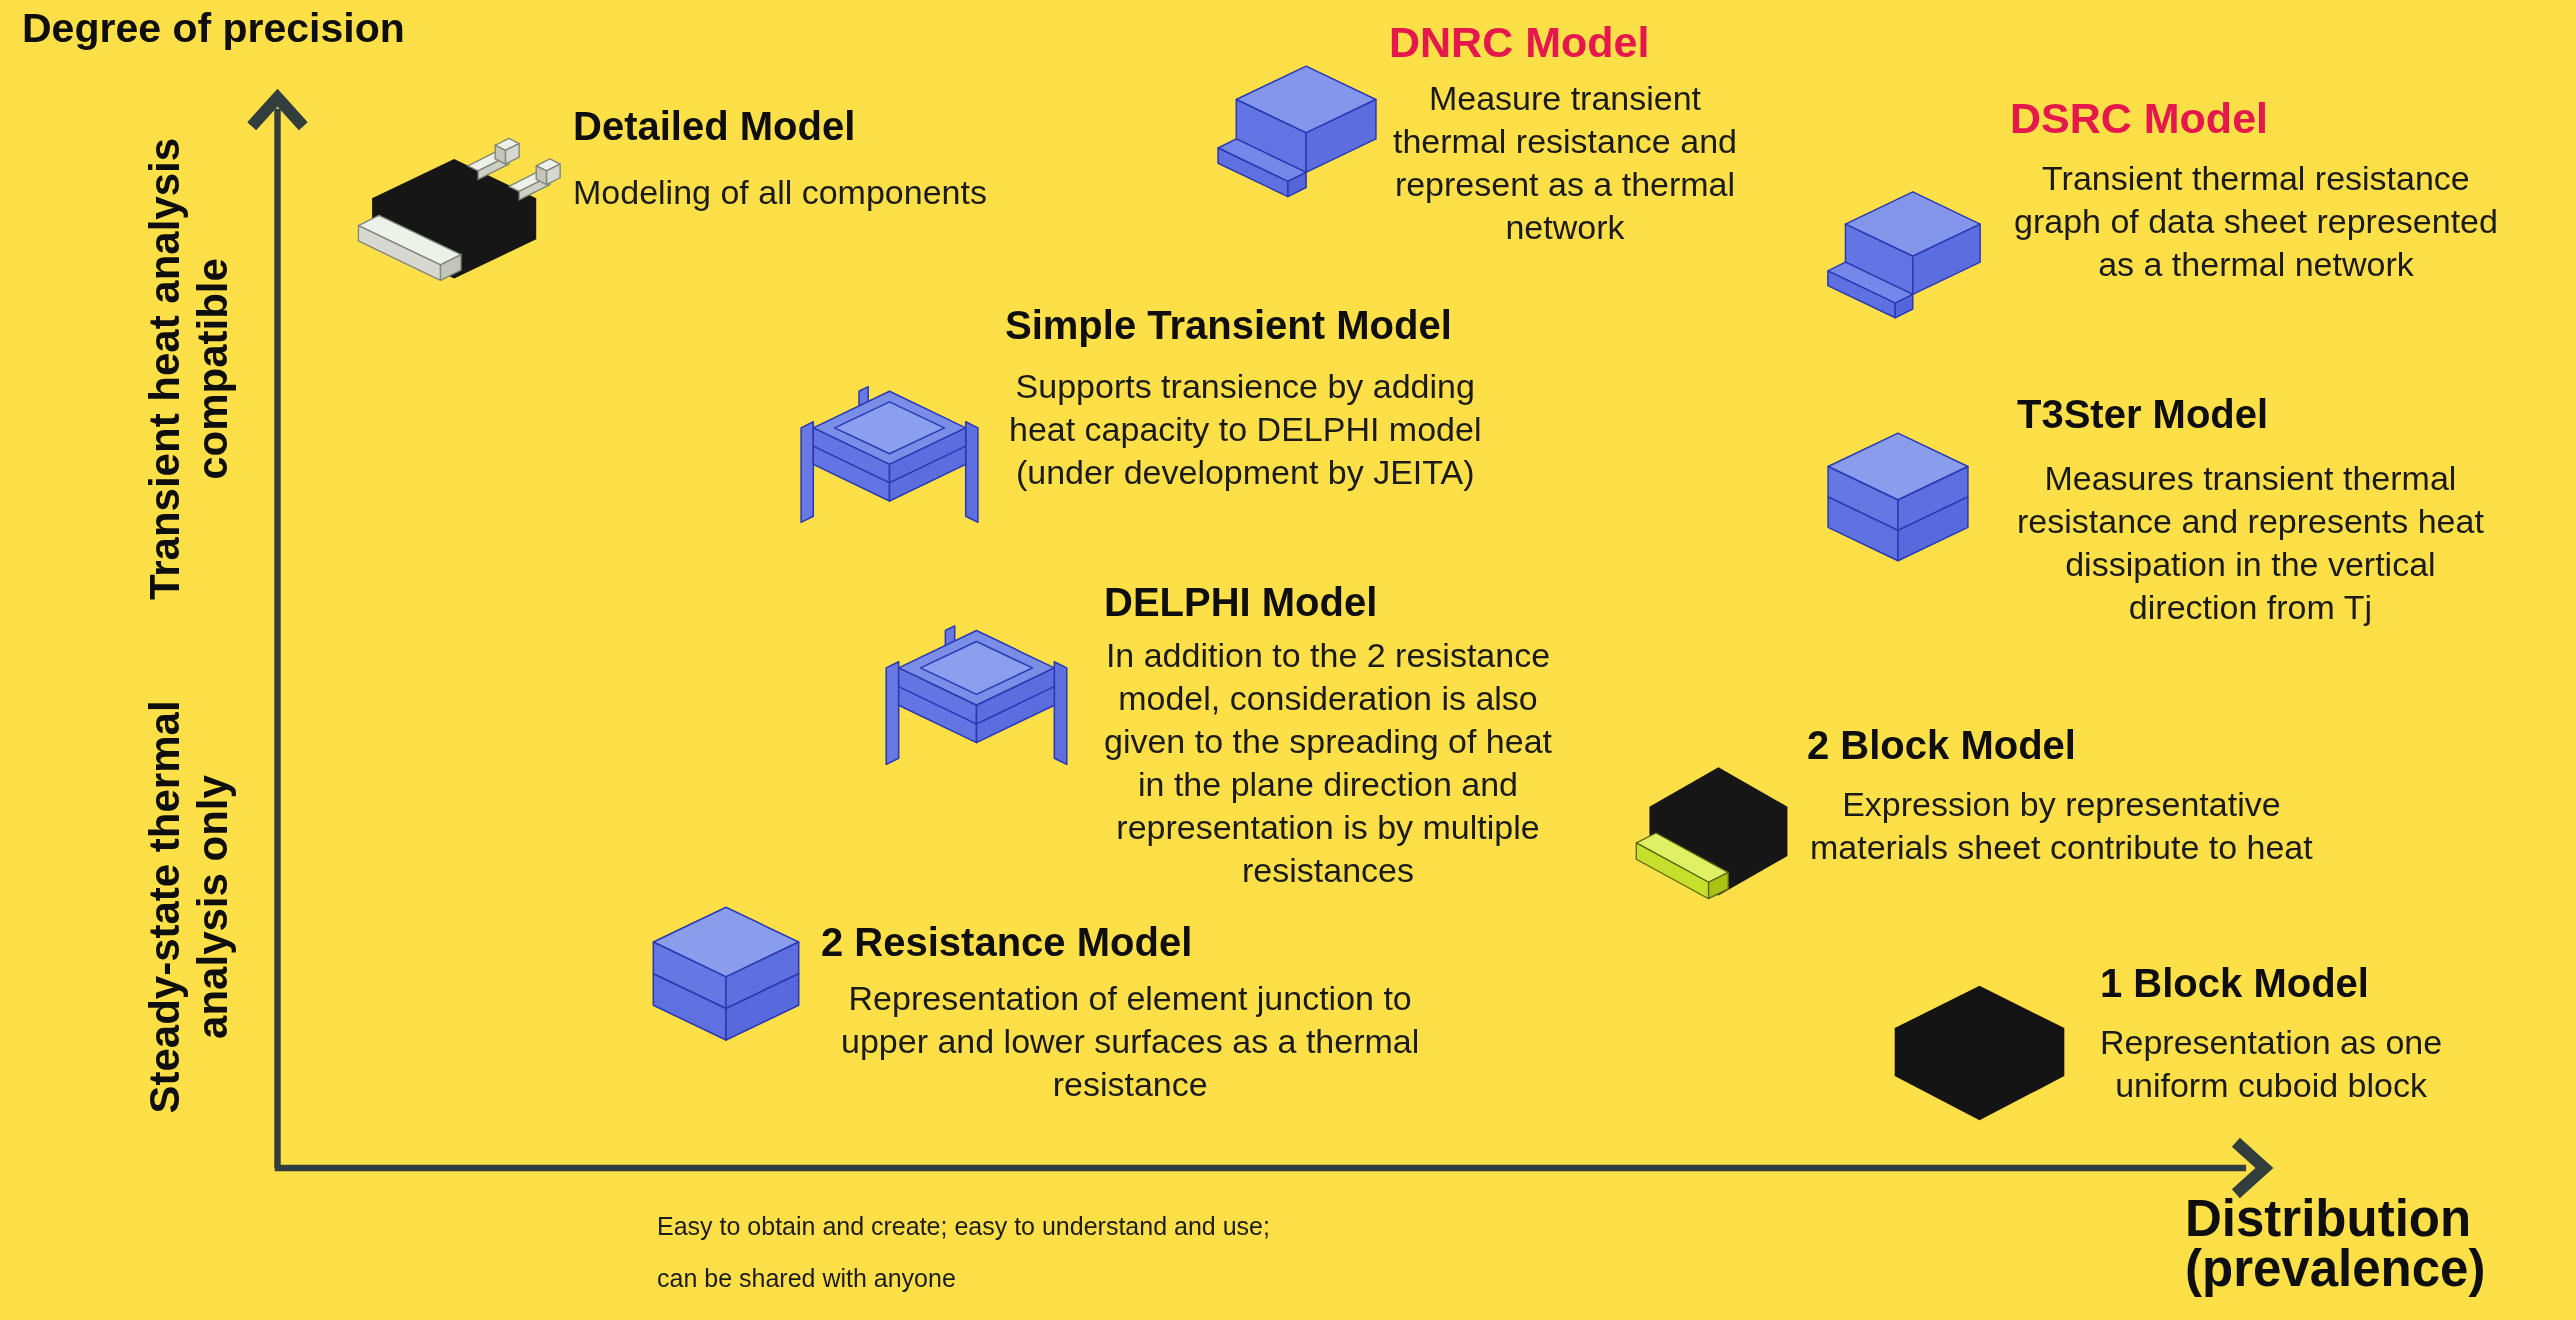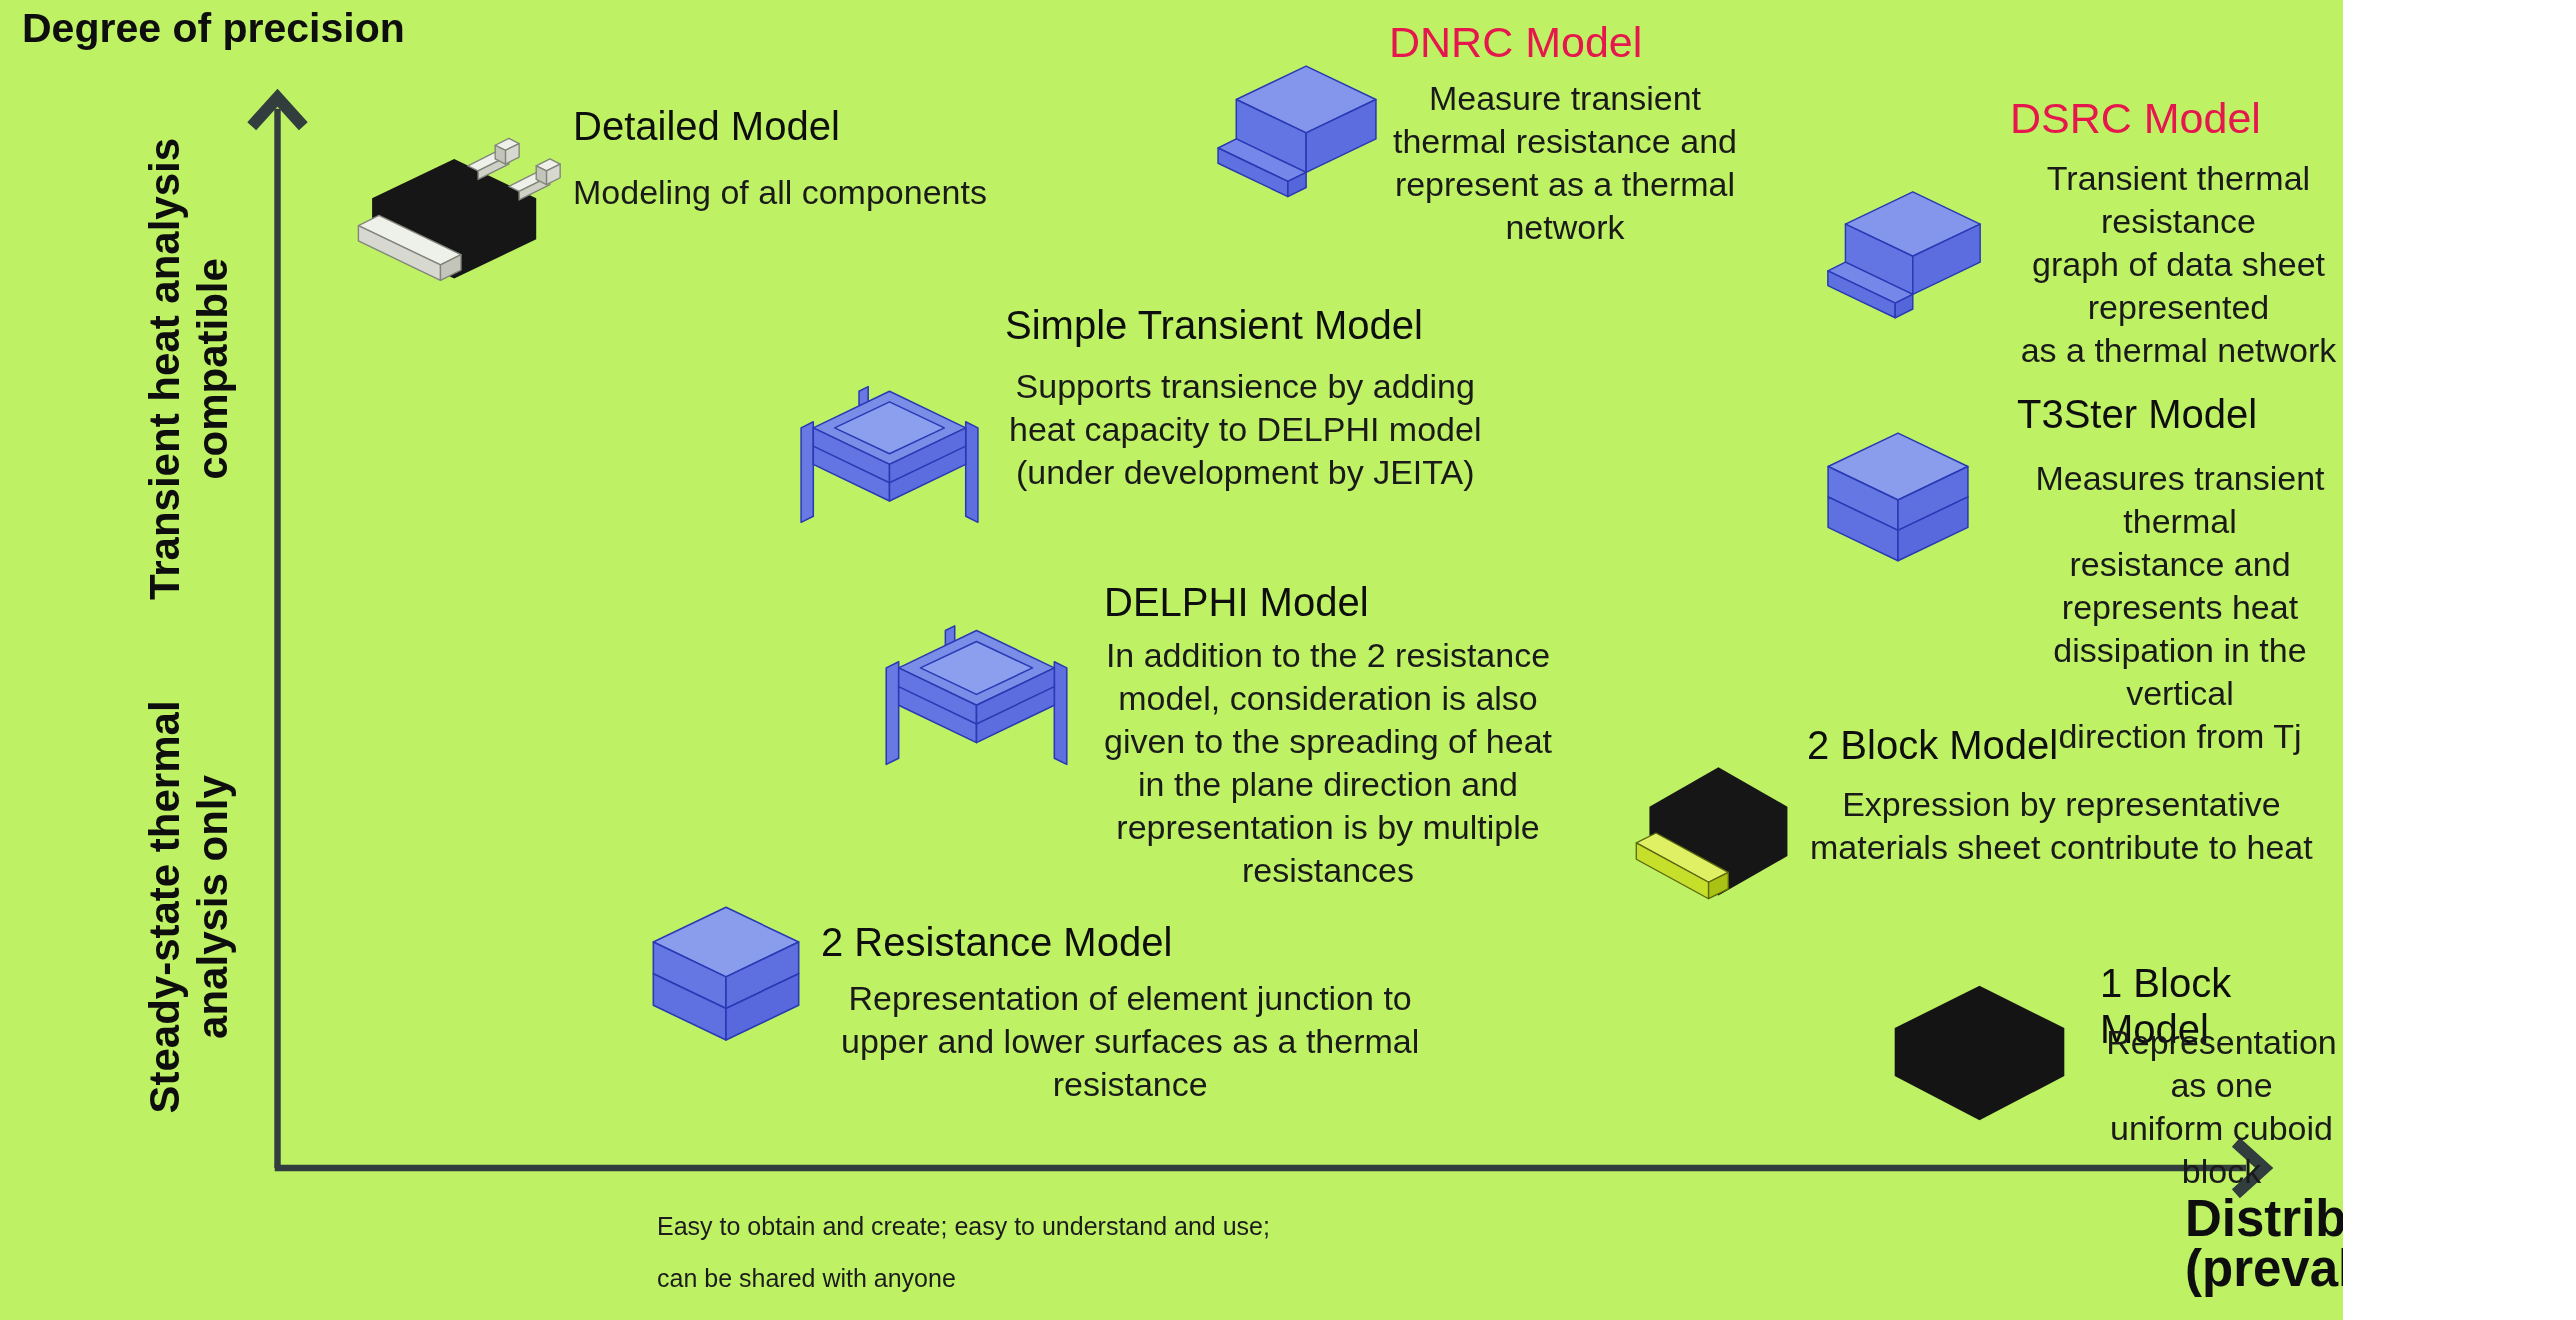--- a/index.html
+++ b/index.html
@@ -1,26 +1,26 @@
 <!DOCTYPE html>
 <html style="font-size:14.7px"><head>
 <meta charset="utf-8">
 <style>
   html,body{margin:0;padding:0;background:#ffffff;}
   body{font-family:"Liberation Sans","DejaVu Sans",sans-serif;color:#161616;}
-  .canvas{position:relative;width:2304px;height:1320px;background:#bef264;overflow:hidden;padding-left:39px;}
+  .canvas{position:relative;width:2576px;height:1320px;background:#fde047;overflow:hidden;}
   .fig-title{position:absolute;left:22px;top:5.5px;font-size:41px;font-weight:bold;color:#0e0e0e;line-height:1.1;}
   .axes-svg{position:absolute;left:0;top:0;width:2576px;height:1320px;}
   .y-label{position:absolute;font-size:42px;font-weight:bold;line-height:1.14;text-align:center;
            white-space:pre-line;color:#0e0e0e;transform:translate(-50%,-50%) rotate(-90deg);}
   .x-caption{position:absolute;left:657px;top:1200px;font-size:25px;line-height:52px;
              white-space:pre-line;color:#1c1c1c;}
   .x-label{position:absolute;left:2185px;top:1194px;font-size:51px;font-weight:bold;line-height:50px;
            white-space:pre-line;color:#0e0e0e;}
-  .model-title{position:absolute;font-size:40px;font-weight:normal;color:#0e0e0e;line-height:1.15;}
+  .model-title{position:absolute;font-size:40px;font-weight:bold;color:#0e0e0e;line-height:1.15;}
   .model-title.red{font-size:43px;color:#e5174d;}
   .model-desc{position:absolute;font-size:34px;line-height:43px;color:#1a1a1a;white-space:pre-line;text-align:center;}
   .icon{position:absolute;}
   .icon svg{display:block;width:100%;height:auto;}
   .blue-stroke{stroke:#2a39b4;stroke-width:1;stroke-linejoin:round;}
   .gray-stroke{stroke:#82857a;stroke-width:0.8;stroke-linejoin:round;}
   .green-stroke{stroke:#5a660f;stroke-width:0.8;stroke-linejoin:round;}
 </style>
 </head>
 <body>

